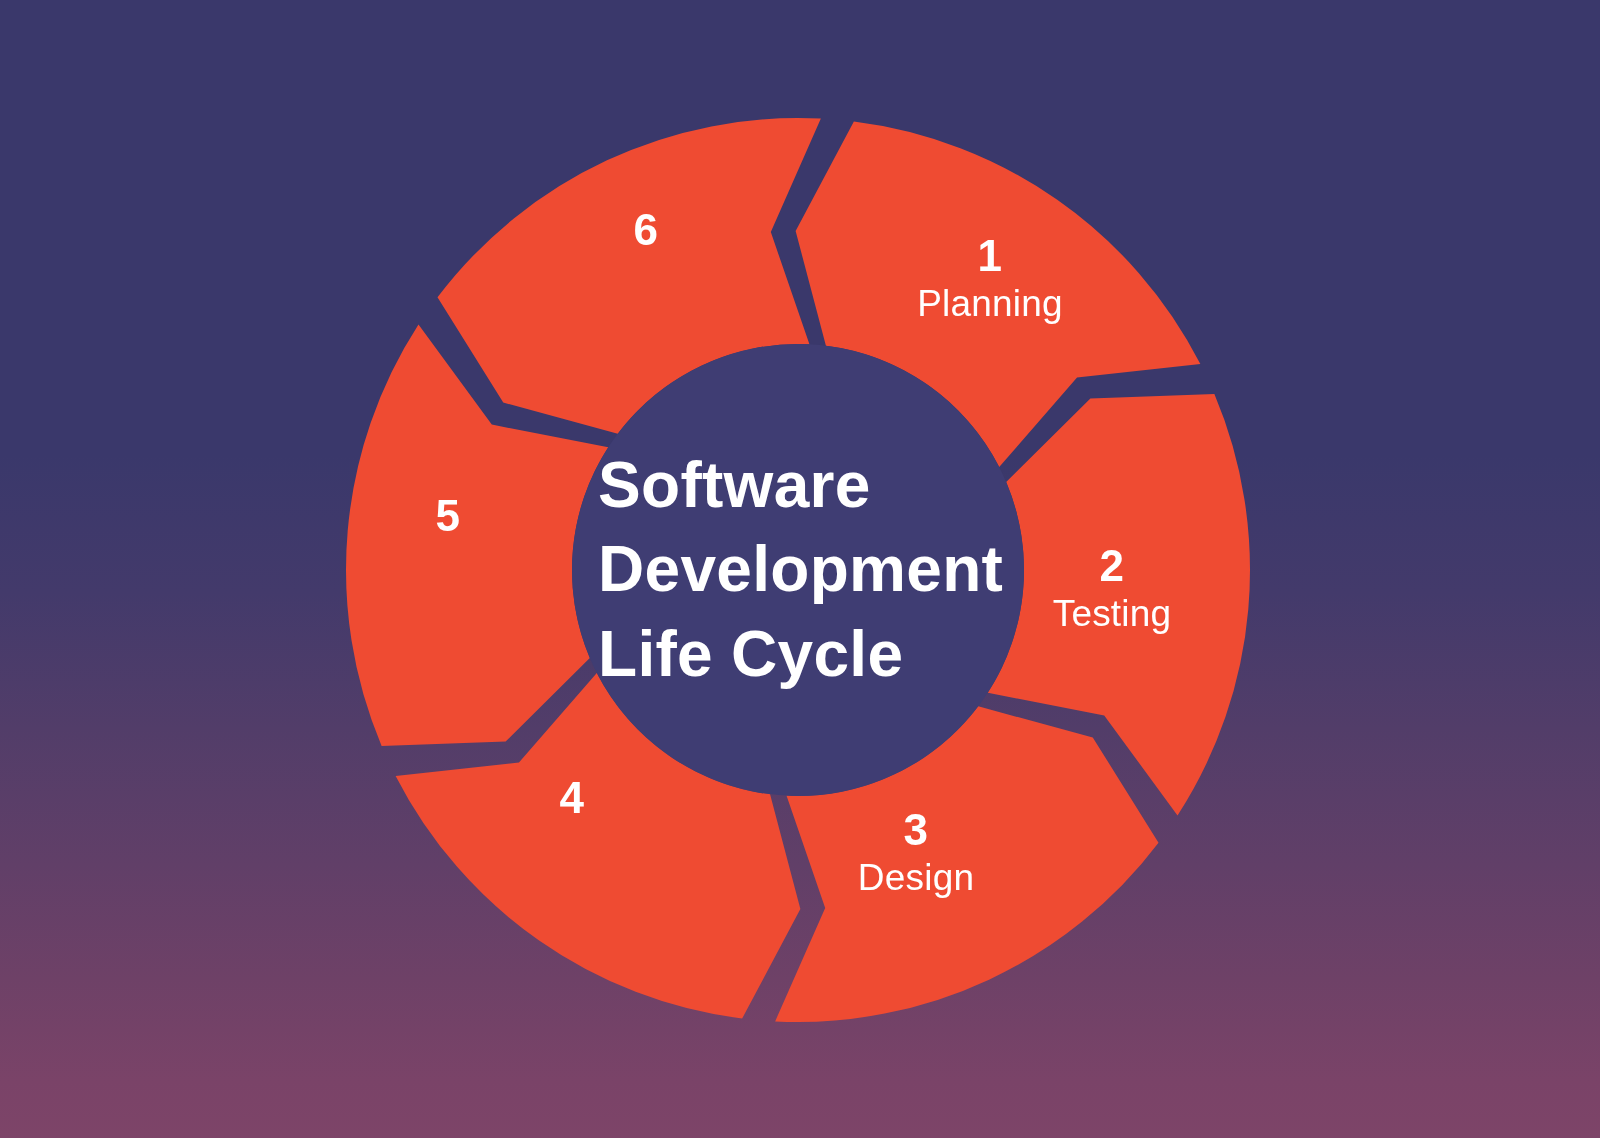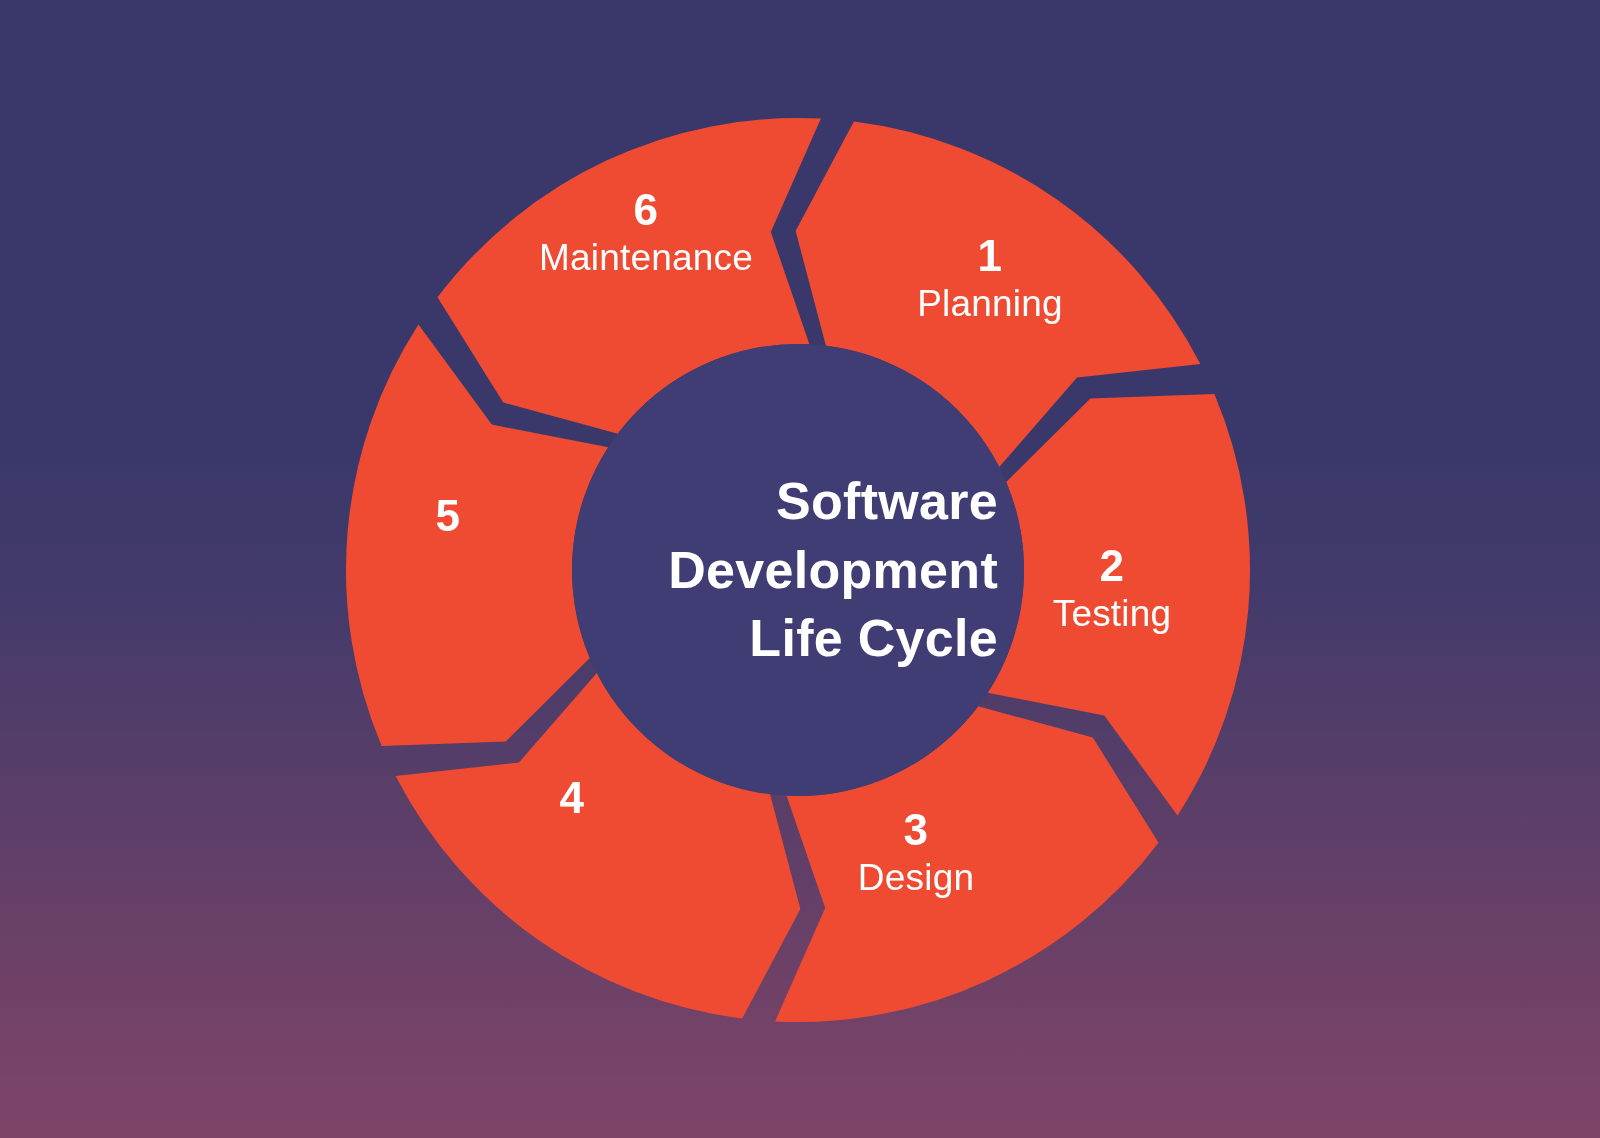--- a/index.html
+++ b/index.html
@@ -54,23 +54,23 @@
     font-size: 37px;
     font-weight: 400;
     letter-spacing: 0.2px;
   }
   .center-title {
     position: absolute;
     left: 798px;
     top: 570px;
     transform: translate(-50%, -50%);
     width: 400px;
-    text-align: right;
+    text-align: left;
     color: #ffffff;
-    font-size: 52px;
+    font-size: 64px;
     font-weight: 700;
     line-height: 1.32;
     letter-spacing: 0.3px;
     white-space: pre-line;
     pointer-events: none;
   }
 </style>
 </head>
 <body>
 
@@ -91,16 +91,16 @@
   <div class="center-title">Software
 Development
 Life Cycle</div>
 
   <div id="labels">
       <div class="seg-label" style="left: 990px; top: 278px;"><span class="seg-num">1</span><span class="seg-text">Planning</span></div>
       <div class="seg-label" style="left: 1112px; top: 588px;"><span class="seg-num">2</span><span class="seg-text">Testing</span></div>
       <div class="seg-label" style="left: 916px; top: 852px;"><span class="seg-num">3</span><span class="seg-text">Design</span></div>
       <div class="seg-label" style="left: 572px; top: 800px;"><span class="seg-num">4</span></div>
       <div class="seg-label" style="left: 448px; top: 518px;"><span class="seg-num">5</span></div>
-      <div class="seg-label" style="left: 646px; top: 232px;"><span class="seg-num">6</span><span class="seg-text">Maintenance</span></div>
+      <div class="seg-label" style="left: 646px; top: 232px;"><span class="seg-num">6</span></div>
     </div>
 
 </div>
 
 </body></html>

